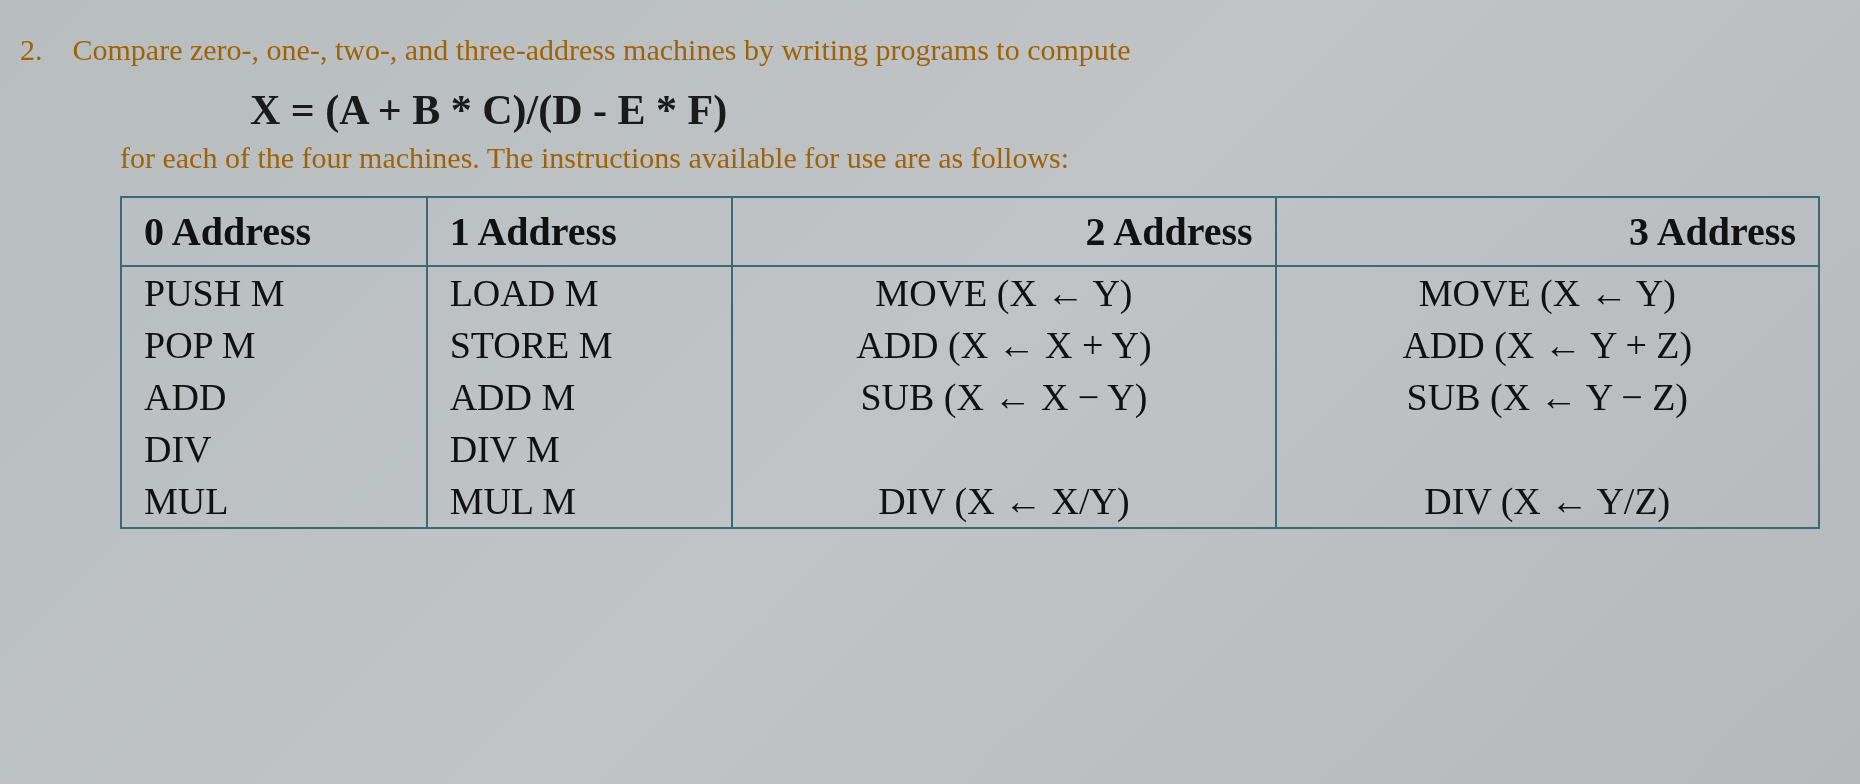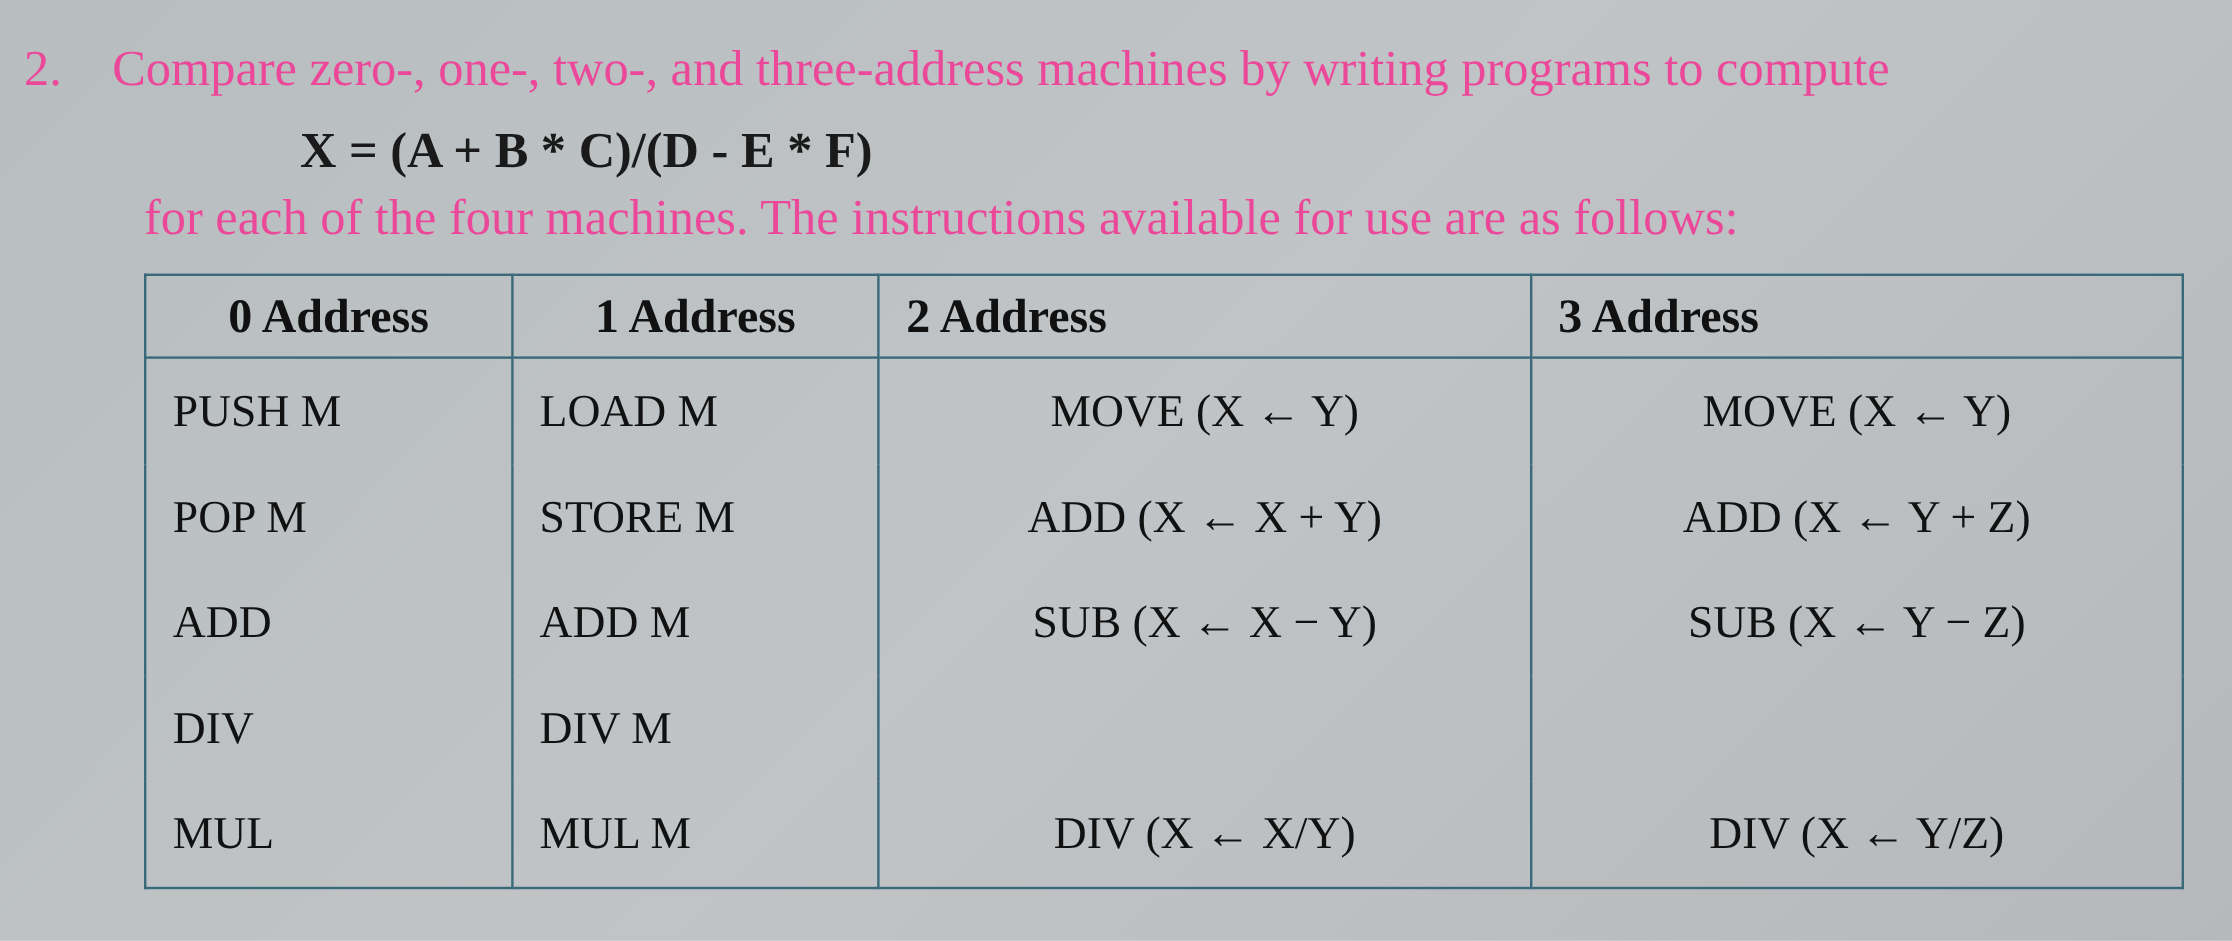--- a/index.html
+++ b/index.html
@@ -9,65 +9,65 @@
       background: linear-gradient(135deg, #b8bdc0 0%, #c0c4c6 50%, #b5b9bb 100%);
       font-family: Georgia, 'Times New Roman', serif;
       color: #1a1a1a;
       padding: 30px 20px 20px 20px;
       overflow: hidden;
     }
     .container {
       width: 100%;
     }
     .question-text {
-      font-size: 42px;
+      font-size: 30px;
       line-height: 1.35;
-      color: #ec4899;
+      color: #a16207;
       margin-bottom: 15px;
     }
     .question-number {
       display: inline;
     }
     .indent-formula {
       margin-left: 230px;
       font-weight: bold;
       font-size: 42px;
     }
     .instruction-table {
       margin: 18px 0 0 100px;
       border-collapse: collapse;
       width: calc(100% - 120px);
       font-family: 'Times New Roman', Times, serif;
     }
     .instruction-table th {
       font-size: 40px;
       font-weight: bold;
-      text-align: center;
+      text-align: left;
       padding: 10px 22px;
       border: 2px solid #3a6a7a;
       color: #111;
     }
     .instruction-table td {
       font-size: 38px;
-      padding: 22px 22px;
+      padding: 4px 22px;
       border-left: 2px solid #3a6a7a;
       border-right: 2px solid #3a6a7a;
       vertical-align: top;
       color: #111;
       font-family: 'Times New Roman', Times, serif;
     }
     .instruction-table tr:last-child td {
       border-bottom: 2px solid #3a6a7a;
     }
     .col0 { width: 18%; }
     .col1 { width: 18%; margin-left: 12px; }
     .col2 { width: 32%; text-align: center; }
     .col3 { width: 32%; text-align: center; }
     .instruction-table th.col2,
-    .instruction-table th.col3 { text-align: left; }
+    .instruction-table th.col3 { text-align: right; }
   </style>
 </head>
 <body>
 
 <div class="container">
 
   <div class="question-text">
     <span class="question-number">2.</span>
     <span>&nbsp;&nbsp;</span>
     <span>Compare zero-, one-, two-, and three-address machines by writing programs to compute</span>

